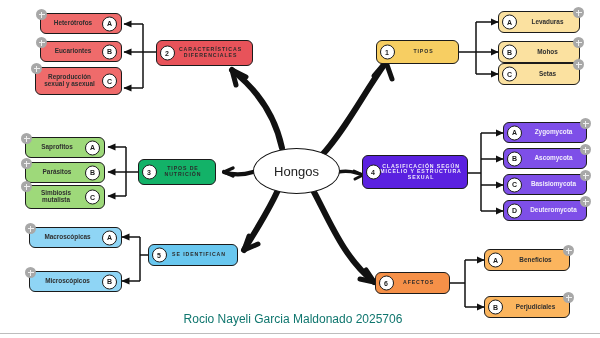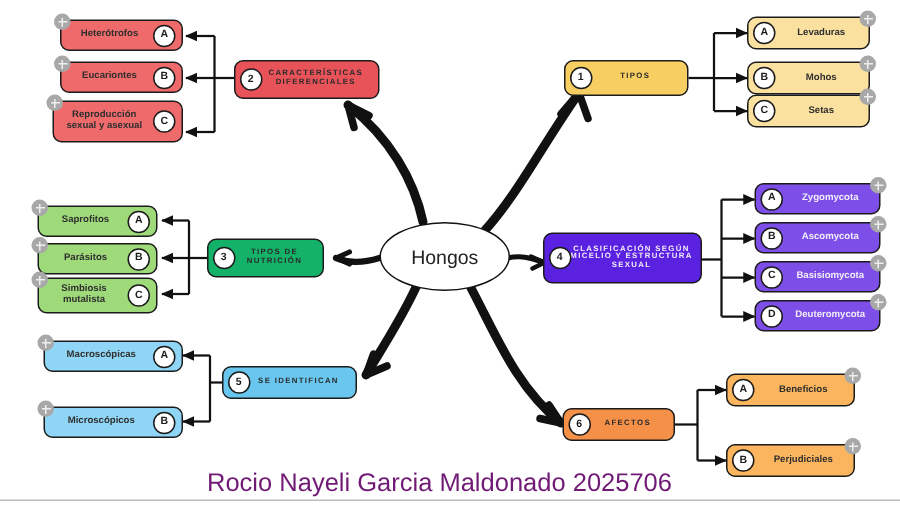--- a/index.html
+++ b/index.html
@@ -135,22 +135,22 @@
     z-index: 5;
   }
 
   
   #footer {
     position: absolute;
     left: 0;
     top: 312px;
     width: 600px;
     text-align: center;
-    font-size: 17px;
-    color: #701a75;
+    font-size: 12px;
+    color: #0f766e;
     z-index: 8;
   }
   #footer-text { padding-right: 14px; }
 
   #bottom-rule {
     position: absolute;
     left: 0;
     top: 333px;
     width: 600px;
     height: 1px;

